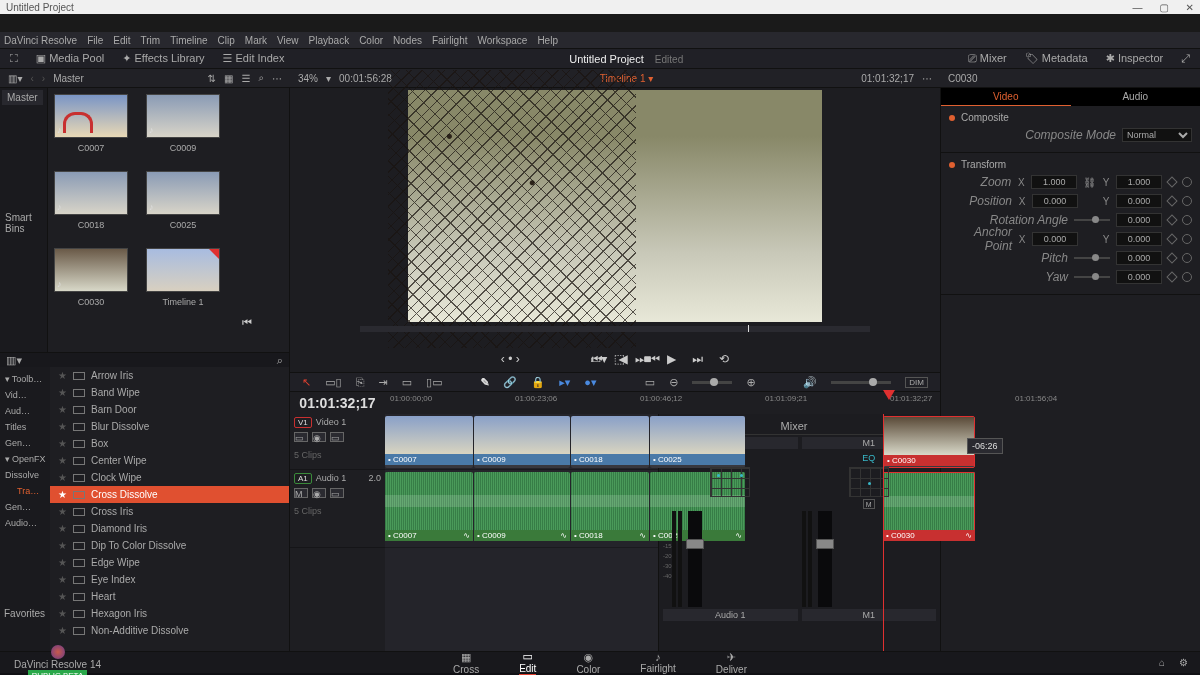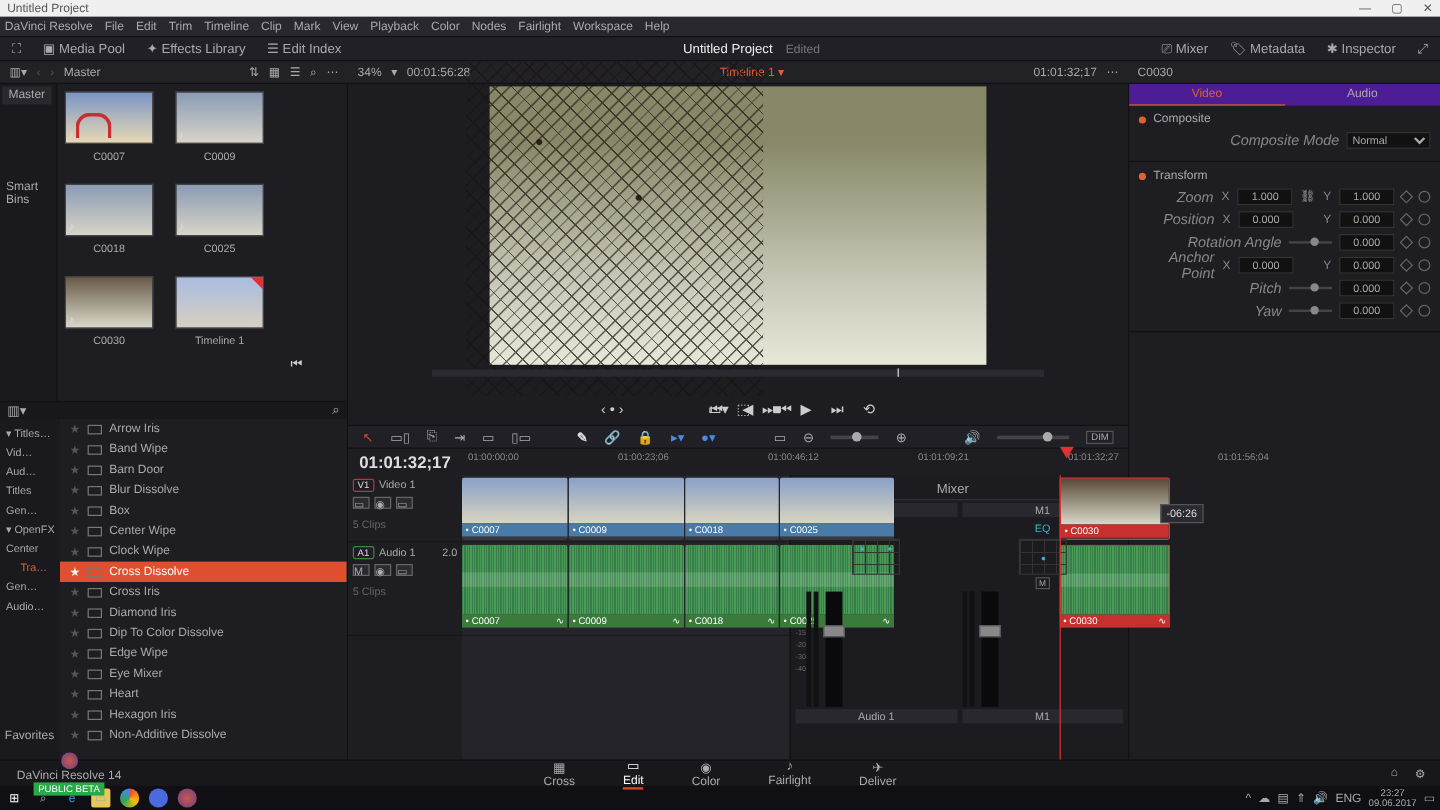--- a/index.html
+++ b/index.html
@@ -3,40 +3,40 @@
 <meta charset="utf-8">
 <style>
 * { margin: 0; padding: 0; box-sizing: border-box; font-family: Arial, sans-serif; }
 body { background: #1a1a1a; color: #aaa; font-size: 11px; overflow: hidden; width: 1200px; height: 675px; position: relative; }
 
 
 .titlebar { height: 14px; background: #f0f0f0; color: #555; display: flex; align-items: center; padding: 0 6px; justify-content: space-between; font-size: 10px; }
 .titlebar .window-controls span { margin-left: 14px; cursor: pointer; }
 
 
-.menubar { height: 16px; background: #28282e; display: flex; align-items: center; padding: 0 4px; font-size: 10px;}
+.menubar { height: 16px; background: #28282e; display: flex; align-items: center; padding: 0 4px; font-size: 10px; margin-top: 18px;}
 .menubar span { margin-right: 10px; cursor: pointer; }
 
 
 .toolbar1 { height: 21px; background: #202026; border-top: 1px solid #111; border-bottom: 1px solid #111; display: flex; align-items: center; justify-content: space-between; padding: 0 10px; font-size: 11px;}
 .toolbar1 .left, .toolbar1 .right { display: flex; align-items: center; gap: 18px; }
 .toolbar1 .center { color: #ddd; }
 .toolbar1 .edited{color:#777;font-size:10px;margin-left:8px;}
 
 
 .toolbar2{height:19px;background:#212126;border-bottom:1px solid #111;display:flex;align-items:center;font-size:10px;}
 .toolbar2 .seg{padding:0 8px;display:flex;align-items:center;gap:8px;}
 
 
 .main{display:flex;height:calc(675px - 14px - 16px - 21px - 19px - 22px - 20px);}
 .left-panel{width:290px;background:#1e1e22;border-right:1px solid #111;display:flex;flex-direction:column;}
 .bin-area{height:265px;border-bottom:1px solid #111;display:flex;}
 .bin-tree{width:48px;background:#1a1a1e;border-right:1px solid #111;padding:2px;}
 .bin-tree .tab{background:#28282e;padding:2px 5px;font-size:10px;width:fit-content;}
-.smart-bins{margin-top:60px;font-size:10px;padding:3px;}
+.smart-bins{margin-top:104px;font-size:10px;padding:3px;}
 .thumbs{flex:1;padding:6px;display:flex;flex-wrap:wrap;gap:18px;align-content:flex-start;}
 .thumb{width:74px;text-align:center;}
 .thumb .img{width:74px;height:44px;background:linear-gradient(#8a9bb5,#d8d4c8);border:1px solid #444;position:relative;}
 .thumb .img.bridge{background:linear-gradient(#7a95c5,#e8d8b5);}
 .thumb .img.bridge::after{content:"";position:absolute;width:24px;height:18px;border:3px solid #c83030;border-radius:12px 12px 0 0;border-bottom:none;bottom:4px;left:8px;}
 .thumb .img.tree{background:linear-gradient(#6a5a48,#d8d8c8);}
 .thumb .img.timeline{background:linear-gradient(#a8bce0,#d8d0c0);border-top-right-radius:0;}
 .thumb .red-corner{position:absolute;top:0;right:0;border-left:10px solid transparent;border-top:10px solid #e03030;}
 .thumb .audio-ic{position:absolute;bottom:2px;left:2px;color:#ddd;font-size:9px;}
 .thumb .label{font-size:9px;margin-top:5px;color:#aaa;}
@@ -101,21 +101,21 @@
 .wave::before{content:"";position:absolute;inset:0;background:repeating-linear-gradient(90deg,#2a6a3a 0 1px,transparent 1px 2px);opacity:0.6;}
 .wave::after{content:"";position:absolute;left:0;right:0;top:40%;height:20%;background:rgba(255,255,255,.15);}
 .clip.aud .name{background:#3a7a3a;color:#fff;padding:1px 3px;}
 .clip.aud.sel .name{background:#c83030;}
 .clip.aud.sel .wave{border:1px solid #e03030;border-bottom:none;}
 .lane.audio{height:78px;}
 .tooltip{position:absolute;background:#2a2a30;border:1px solid #555;color:#ddd;font-size:9px;padding:2px 4px;z-index:5;}
 .playline{position:absolute;top:0;bottom:0;width:1px;background:#e03030;z-index:4;}
 
 .right-panel{width:260px;background:#1e1e22;border-left:1px solid #111;display:flex;flex-direction:column;font-size:10px;}
-.insp-tabs{display:flex;background:#4c1d95;height:18px;}
+.insp-tabs{display:flex;background:#000000;height:18px;}
 .insp-tabs .tab{flex:1;text-align:center;padding:3px;}
 .insp-tabs .tab.active{color:#e06030;border-bottom:1px solid #e06030;}
 .insp-section{padding:6px 8px;border-bottom:1px solid #111;}
 .insp-section .hdr{display:flex;align-items:center;gap:6px;margin-bottom:4px;}
 .insp-section .dot{width:6px;height:6px;background:#e06030;border-radius:50%;}
 .insp-row{display:flex;align-items:center;gap:6px;margin:3px 0;height:16px;}
 .insp-row .lbl{flex:1;text-align:right;color:#888;font-size:12px;font-style:italic;}
 .insp-row .ax{color:#888;width:8px;text-align:center;}
 .insp-row .val{width:46px;height:14px;background:#111;border:1px solid #333;text-align:center;font-size:9px;line-height:13px;}
 .insp-row select{width:70px;height:14px;background:#111;color:#aaa;border:1px solid #333;font-size:9px;}
@@ -278,27 +278,27 @@
           </div>
       </div>
     </div>
     <div style="height:14px;background:#18181c;display:flex;align-items:center;padding:0 6px;">
       <span>▥▾</span>
       <span style="flex:1"></span>
       <span>⌕</span>
     </div>
     <div class="fx-area">
       <div class="fx-cats">
-        <div>▾ Titles…</div>
+        <div>▾ Toolb…</div>
         <div>Vid…</div>
         <div>Aud…</div>
         <div>Titles</div>
         <div>Gen…</div>
         <div>▾ OpenFX</div>
-        <div>Center</div>
+        <div>Dissolve</div>
         <div style="color:#e06030;margin-left:12px;">Tra…</div>
         <div>Gen…</div>
         <div>Audio…</div>
       </div>
       <div class="fx-list" id="fxlist">
           <div class="fx-item">
             <span style="color:#555;">★</span>
             <span class="fx-icon"></span>
             <span>Arrow Iris</span>
           </div>
@@ -353,21 +353,21 @@
             <span>Dip To Color Dissolve</span>
           </div>
           <div class="fx-item">
             <span style="color:#555;">★</span>
             <span class="fx-icon"></span>
             <span>Edge Wipe</span>
           </div>
           <div class="fx-item">
             <span style="color:#555;">★</span>
             <span class="fx-icon"></span>
-            <span>Eye Mixer</span>
+            <span>Eye Index</span>
           </div>
           <div class="fx-item">
             <span style="color:#555;">★</span>
             <span class="fx-icon"></span>
             <span>Heart</span>
           </div>
           <div class="fx-item">
             <span style="color:#555;">★</span>
             <span class="fx-icon"></span>
             <span>Hexagon Iris</span>

